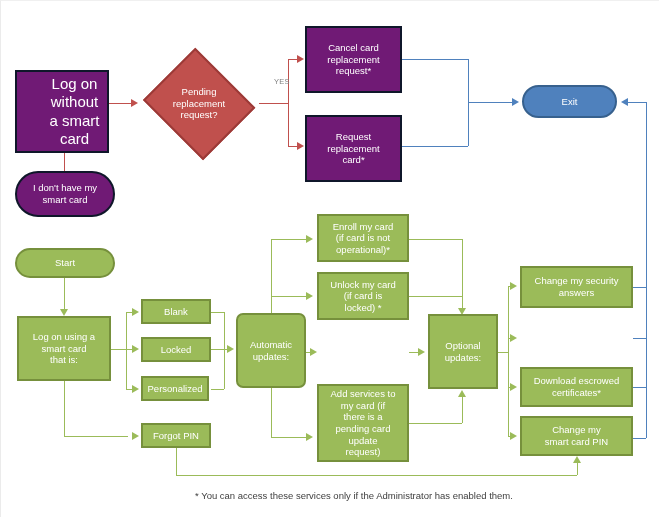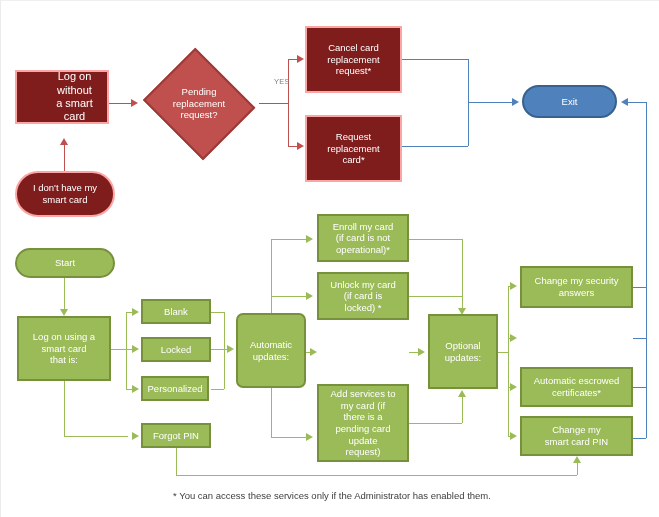--- a/index.html
+++ b/index.html
@@ -29,22 +29,22 @@
     align-items: center;
     justify-content: center;
     text-align: center;
     color: #ffffff;
     line-height: 1.22;
     white-space: pre-line;
     padding: 2px 4px;
     z-index: 5;
   }
   .node.red {
-    background: #7f1d1d;
-    border: 2px solid #fca5a5;
+    background: #701a75;
+    border: 2px solid #0f172a;
   }
   .node.green {
     background: #9bbb59;
     border: 2px solid #76903c;
   }
   .node.blue {
     background: #4f81bd;
     border: 2px solid #37618e;
   }
   .node.pill {
@@ -101,33 +101,34 @@
     letter-spacing: .3px;
     z-index: 3;
     white-space: nowrap;
   }
   .footnote {
     position: absolute;
     font-size: 9.5px;
     color: #404040;
     white-space: nowrap;
     z-index: 4;
+    margin-left: 22px;
   }
 </style>
 </head>
 <body>
 
 <div id="canvas">
 
   <div class="node red pill" style="left:14px; top:170px; width:100px; height:46px; font-size:9.5px;">
     <span>I don't have my
 smart card</span>
   </div>
 
-  <div class="node red" style="left:14px; top:69px; width:94px; height:54px; font-size:11px;padding-left:29px;">
+  <div class="node red" style="left:14px; top:69px; width:94px; height:83px; font-size:15px;padding-left:29px;">
     <span>Log on without
 a smart card</span>
   </div>
 
   <div class="node red diamond" style="left:138px; top:50px; width:120px; height:105px; font-size:9.5px;">
     <span class="dshape"></span>
     <span class="dlabel">Pending
 replacement
 request?</span>
   </div>
@@ -225,21 +226,21 @@
   <div class="node green" style="left:427px; top:313px; width:70px; height:75px; font-size:9.5px;">
     <span>Optional
 updates:</span>
   </div>
 
   <div class="node green" style="left:519px; top:265px; width:113px; height:42px; font-size:9.5px;">
     <span>Change my security
 answers</span>
   </div>
   <div class="node green" style="left:519px; top:366px; width:113px; height:40px; font-size:9.5px;">
-    <span>Automatic escrowed
+    <span>Download escrowed
 certificates*</span>
   </div>
   <div class="node green" style="left:519px; top:415px; width:113px; height:40px; font-size:9.5px;">
     <span>Change my
 smart card PIN</span>
   </div>
 
   <div class="edge v e-green" style="left:63px; top:277px; height:31px;"></div>
   <div class="arrow ar-d c-green" style="left:59px; top:308px;"></div>
 

